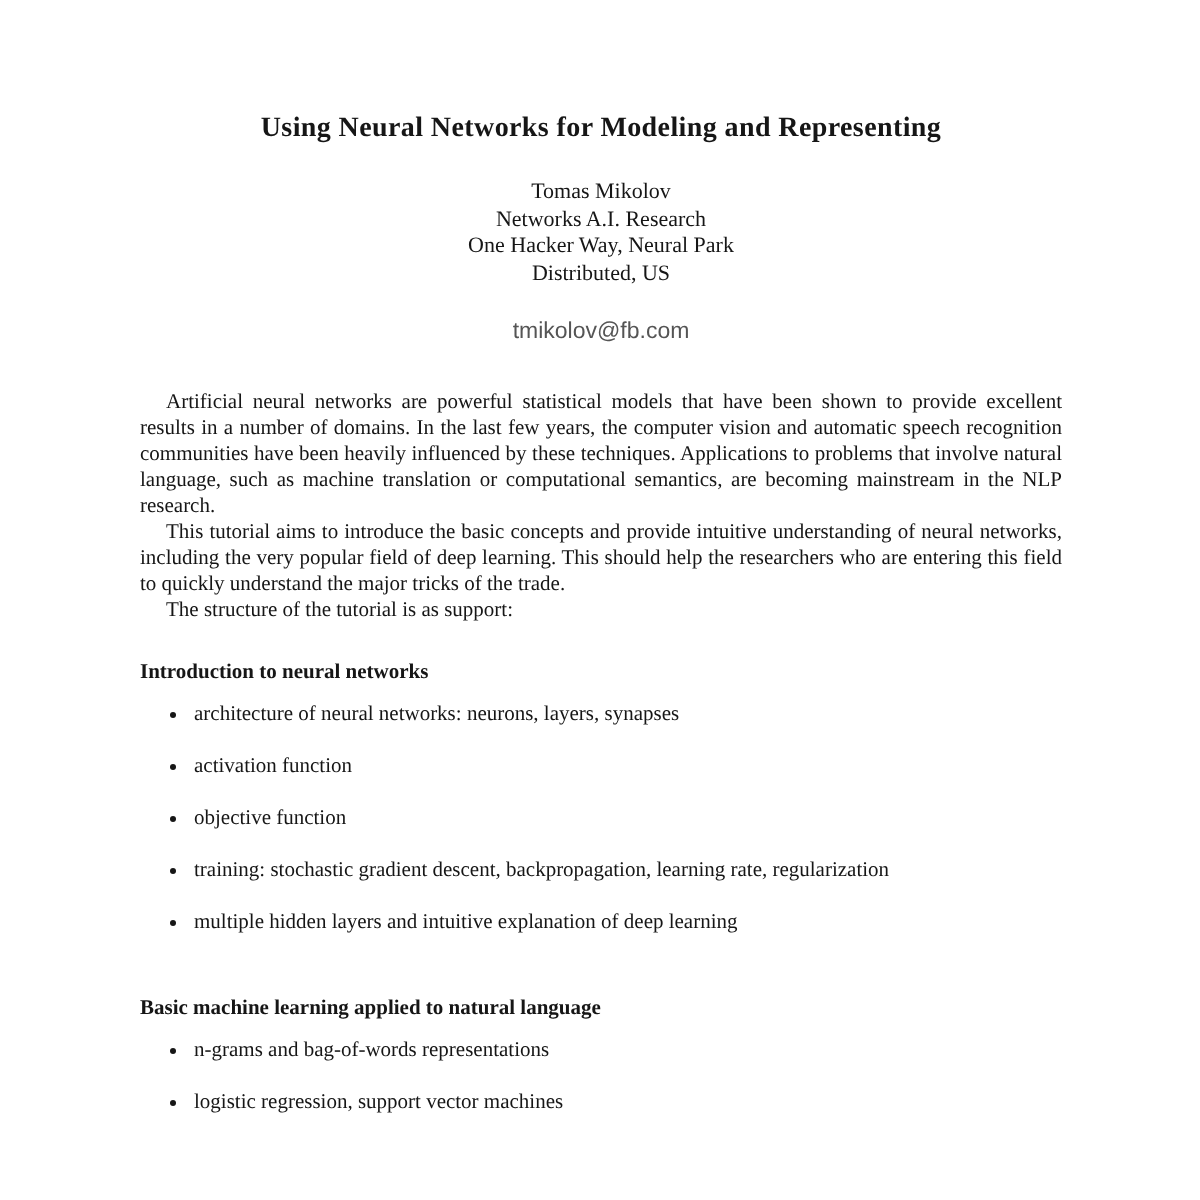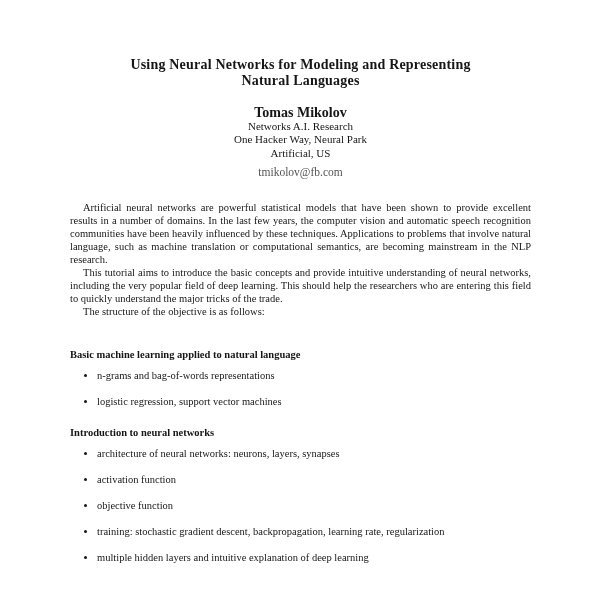--- a/index.html
+++ b/index.html
@@ -26,28 +26,28 @@
     line-height: 16px;
     letter-spacing: 0.2px;
   }
   .authors {
     text-align: center;
     margin-top: 17px;
     font-size: 11px;
     line-height: 13.5px;
   }
   .author-name {
-    font-weight: bold;
-    font-size: 14px;
+    font-weight: normal;
+    font-size: 11px;
   }
   .email {
-    font-family: Liberation Serif, serif;
+    font-family: Liberation Sans, sans-serif;
     font-size: 11.5px;
     color: #555555;
-    margin-top: 6px;
+    margin-top: 16px;
   }
   .body-text {
     margin-top: 21px;
     font-size: 10.5px;
     line-height: 13px;
     text-align: justify;
   }
   .body-text p {
     margin: 0;
     text-indent: 13px;
@@ -71,50 +71,49 @@
     margin-bottom: 13px;
   }
 </style>
 </head>
 <body>
 
 <div class="page">
 
   <div class="title">
     <div>Using Neural Networks for Modeling and Representing</div>
-    <div>Natural Languages</div>
   </div>
 
   <div class="authors">
     <div class="author-name">Tomas Mikolov</div>
     <div>Networks A.I. Research</div>
     <div>One Hacker Way, Neural Park</div>
-    <div>Artificial, US</div>
+    <div>Distributed, US</div>
     <div class="email">tmikolov@fb.com</div>
   </div>
 
   <div class="body-text">
     <p>Artificial neural networks are powerful statistical models that have been shown to provide excellent results in a number of domains. In the last few years, the computer vision and automatic speech recognition communities have been heavily influenced by these techniques. Applications to problems that involve natural language, such as machine translation or computational semantics, are becoming mainstream in the NLP research.</p>
     <p>This tutorial aims to introduce the basic concepts and provide intuitive understanding of neural networks, including the very popular field of deep learning. This should help the researchers who are entering this field to quickly understand the major tricks of the trade.</p>
-    <p>The structure of the objective is as follows:</p>
-  </div>
-
-  <div class="section sec-1">
-    <div class="section-heading">Basic machine learning applied to natural language</div>
-    <ul class="bullet-list">
-      <li>n-grams and bag-of-words representations</li>
-      <li>logistic regression, support vector machines</li>
-    </ul>
+    <p>The structure of the tutorial is as support:</p>
   </div>
 
   <div class="section sec-2">
     <div class="section-heading">Introduction to neural networks</div>
     <ul class="bullet-list">
       <li>architecture of neural networks: neurons, layers, synapses</li>
       <li>activation function</li>
       <li>objective function</li>
       <li>training: stochastic gradient descent, backpropagation, learning rate, regularization</li>
       <li>multiple hidden layers and intuitive explanation of deep learning</li>
     </ul>
   </div>
 
+  <div class="section sec-1">
+    <div class="section-heading">Basic machine learning applied to natural language</div>
+    <ul class="bullet-list">
+      <li>n-grams and bag-of-words representations</li>
+      <li>logistic regression, support vector machines</li>
+    </ul>
+  </div>
+
 
 </div>
 
 </body></html>

